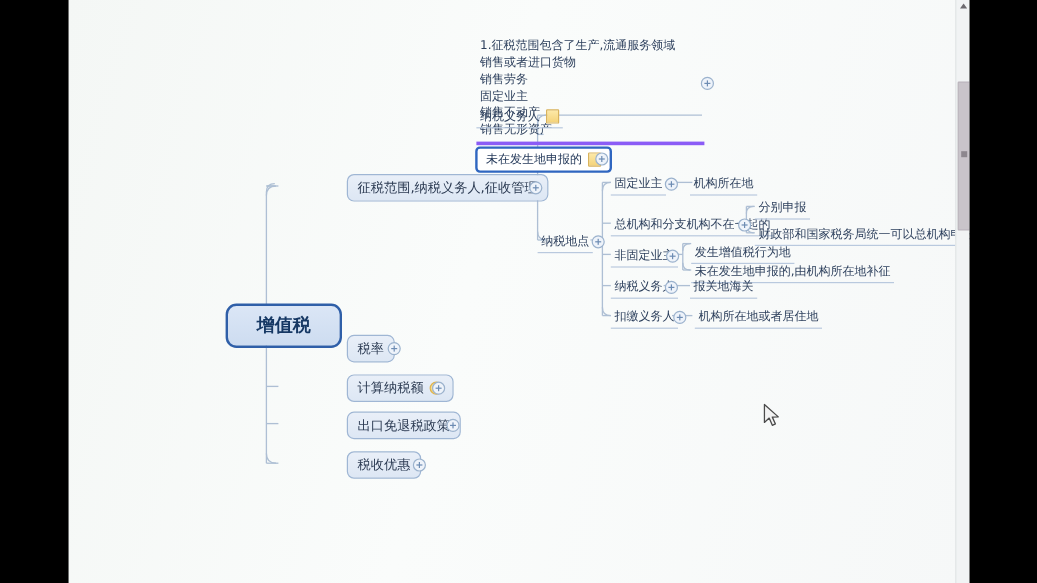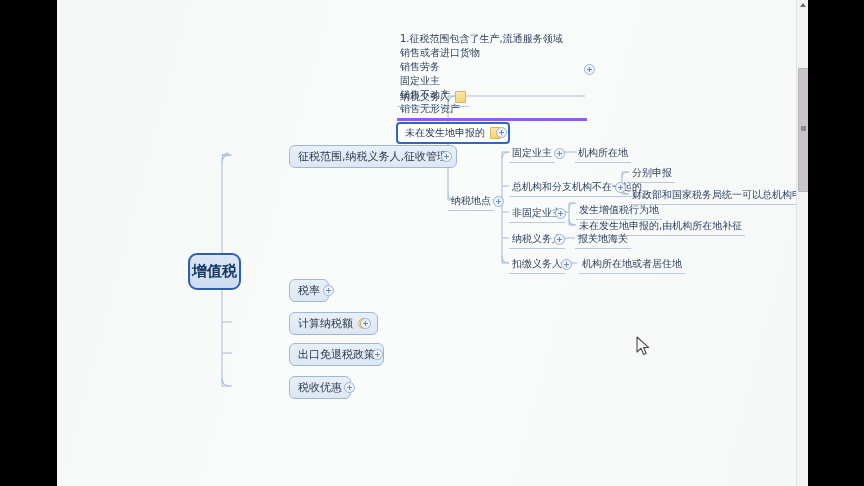--- a/index.html
+++ b/index.html
@@ -91,21 +91,21 @@
     border: 1px solid #9fb6d4;
     border-radius: 6px;
     padding: 3px 8px;
     color: #2b3a52;
     font-size: 11px;
   }
   .root {
     background: linear-gradient(180deg,#dbe6f6 0%,#cddcf0 100%);
     border: 2px solid #2f5fa8;
     border-radius: 9px;
-    padding: 7px 2px;
+    padding: 7px 24px;
     font-size: 15px;
     font-weight: bold;
     color: #163864;
   }
   .selected {
     border: 2px solid #2f66c0;
     background: #ffffff;
     border-radius: 4px;
     padding: 2px 7px;
   }

